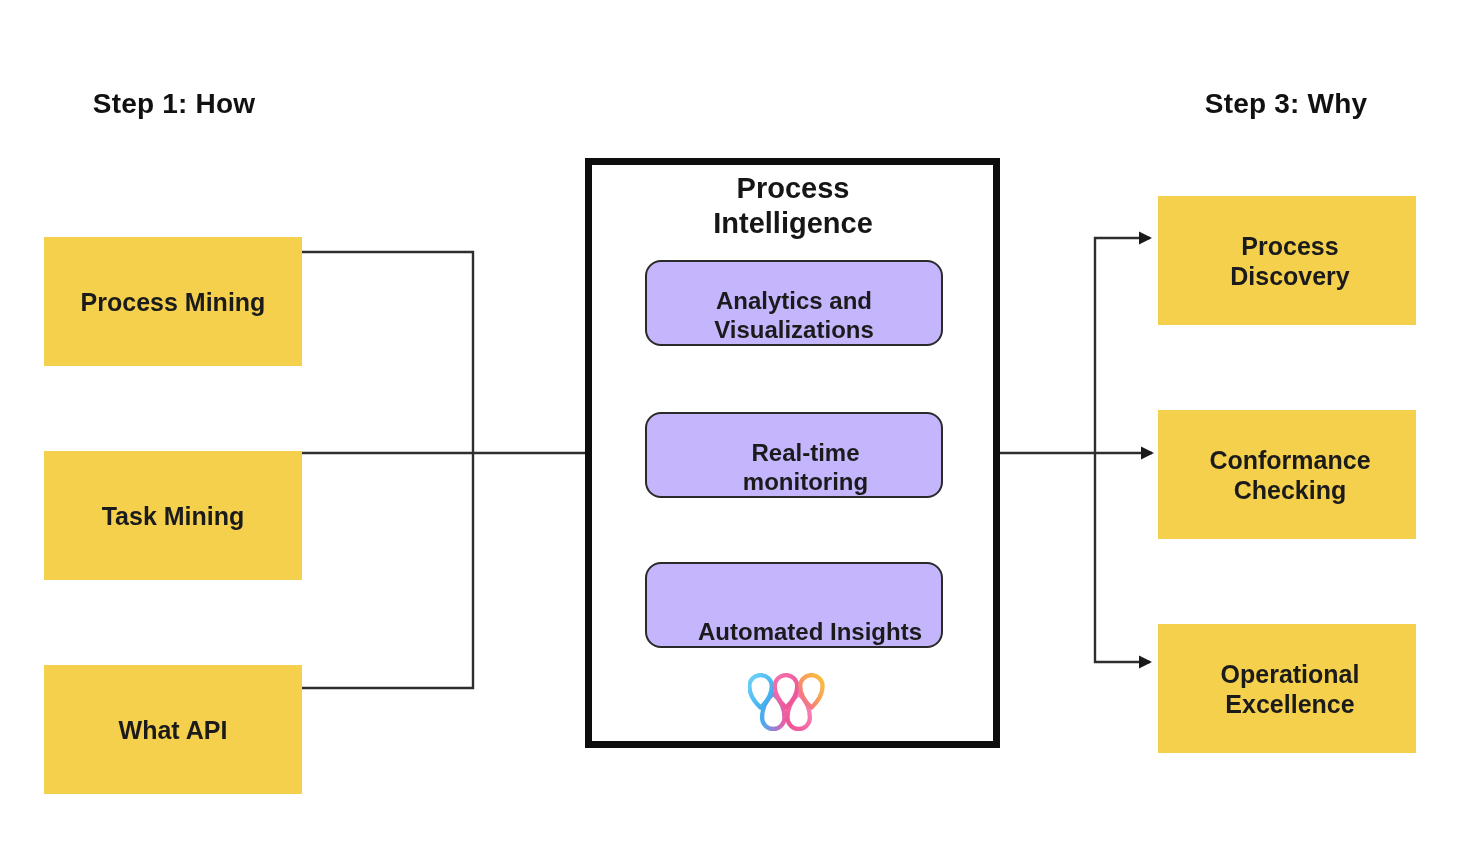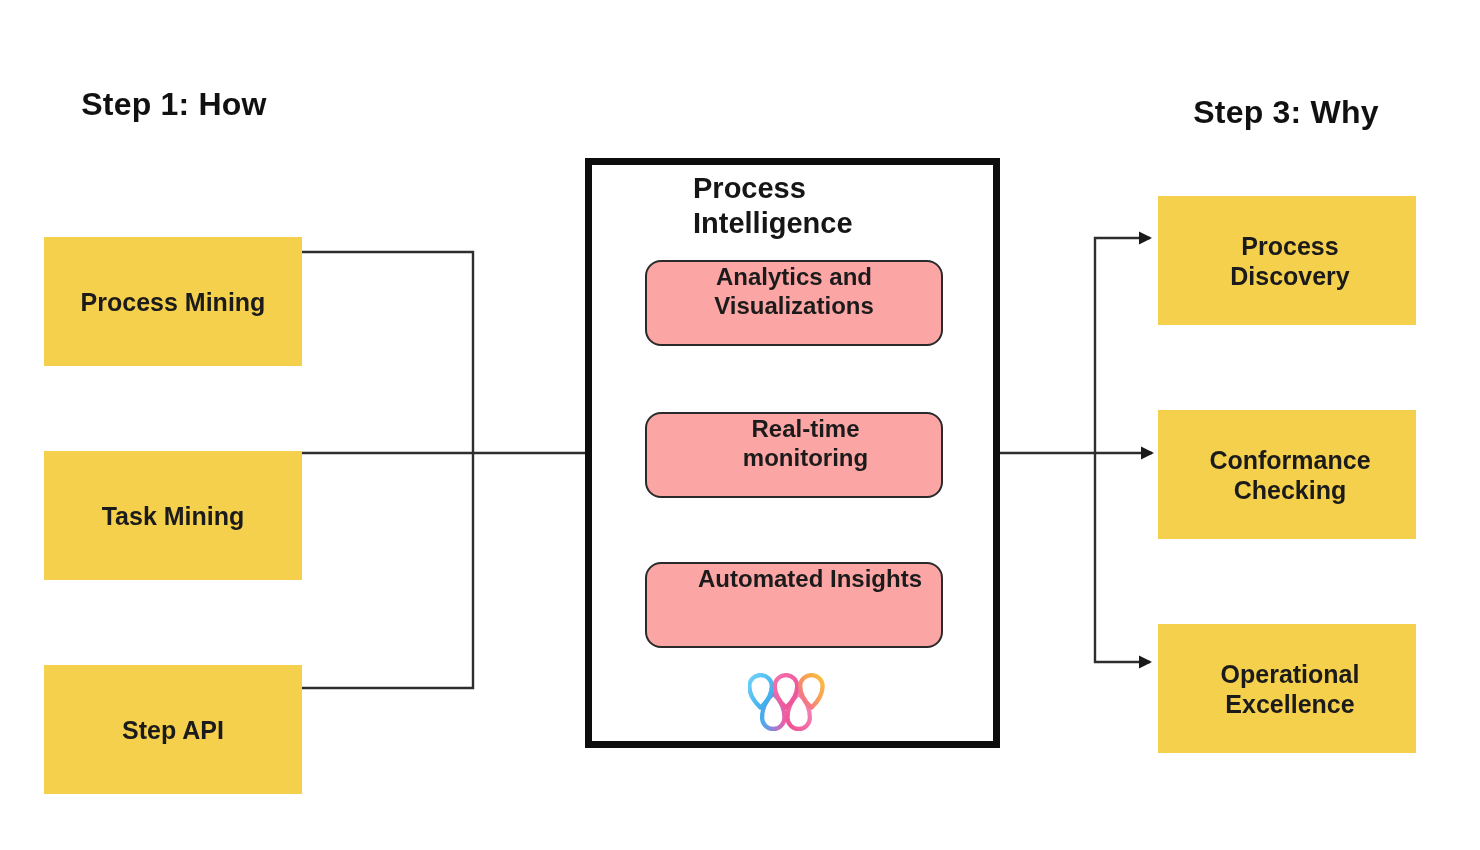--- a/index.html
+++ b/index.html
@@ -8,26 +8,26 @@
     width: 1480px; height: 850px;
     font-family: "Liberation Sans", sans-serif;
     position: relative; overflow: hidden;
   }
   .canvas { position: absolute; inset: 0; width: 1480px; height: 850px; }
 
   .connectors { position: absolute; left: 0; top: 0; width: 1480px; height: 850px; pointer-events: none; }
 
   .heading {
     position: absolute; top: 84px;
-    font-size: 32px; font-weight: 700; color: #111111;
+    font-size: 28px; font-weight: 700; color: #111111;
     text-align: center; line-height: 40px; letter-spacing: 0.2px;
   }
   .h1 { left: 45px;  width: 258px; }
   .h2 { left: 593px; width: 400px; }
-  .h3 { left: 1157px; width: 258px; margin-top: 8px; }
+  .h3 { left: 1157px; width: 258px; }
 
   .ybox {
     position: absolute;
     background: #F5D04D;
     display: flex; align-items: center; justify-content: center;
     text-align: center;
     color: #1B1B1B; font-weight: 700;
   }
   .side-box { width: 258px; height: 129px; font-size: 25px; line-height: 30px; }
   .lb { left: 44px; margin-top: 41px; }
@@ -36,29 +36,29 @@
   .row2 { top: 410px; }
   .row3 { top: 624px; }
 
   .pi-container {
     position: absolute; left: 585px; top: 158px;
     width: 415px; height: 590px;
     border: 7px solid #0D0D0D; background: #ffffff;
   }
   .pi-title {
     position: absolute; left: 693px; top: 171px; width: 200px;
-    font-size: 29px; line-height: 35px;
+    text-align: center; font-size: 29px; line-height: 35px;
     font-weight: 700; color: #161616;
   }
 
   .round-box {
     position: absolute; left: 645px; width: 298px; height: 86px;
-    background: #fca5a5;
+    background: #c4b5fd;
     border: 2.5px solid #2A2A2A; border-radius: 16px;
-    display: flex; align-items: flex-start; justify-content: center;
+    display: flex; align-items: flex-end; justify-content: center;
     text-align: center; color: #1B1B1B;
     font-weight: 700; font-size: 24px; line-height: 29px;
   }
   .cb1 { top: 260px; }
   .cb2 { top: 412px; padding-left: 23px; }
   .cb3 { top: 562px; padding-left: 32px; }
 
   .lbl { display: inline-block; }
   .w200 { max-width: 200px; }
   .w150 { max-width: 150px; }
@@ -96,21 +96,21 @@
   <div class="heading h1">Step 1: How</div>
   <div class="heading h3">Step 3: Why</div>
 
   <div class="ybox side-box lb row1">
     <span class="lbl">Process Mining</span>
   </div>
   <div class="ybox side-box lb row2">
     <span class="lbl">Task Mining</span>
   </div>
   <div class="ybox side-box lb row3">
-    <span class="lbl">Step API</span>
+    <span class="lbl">What API</span>
   </div>
 
   <div class="pi-container"></div>
   <div class="pi-title">Process Intelligence</div>
 
   <div class="round-box cb1">
     <span class="lbl w200">Analytics and Visualizations</span>
   </div>
   <div class="round-box cb2">
     <span class="lbl w150">Real-time monitoring</span>

